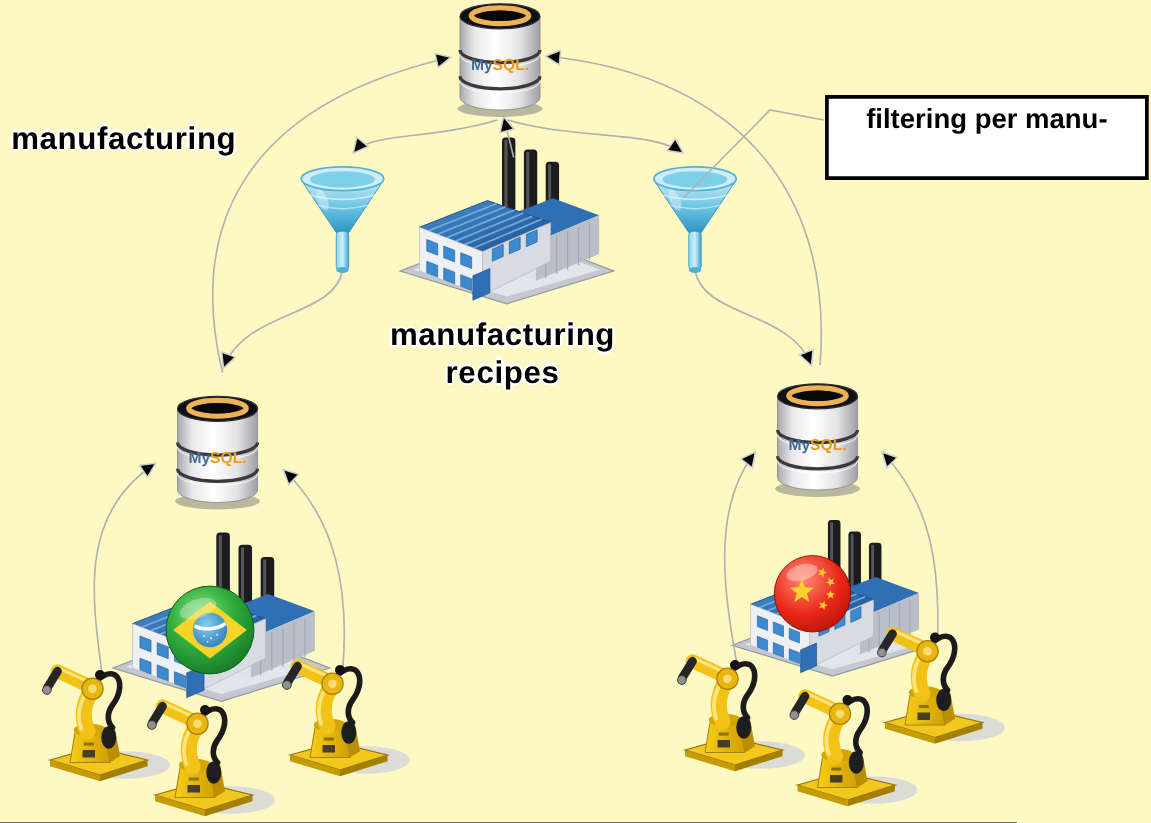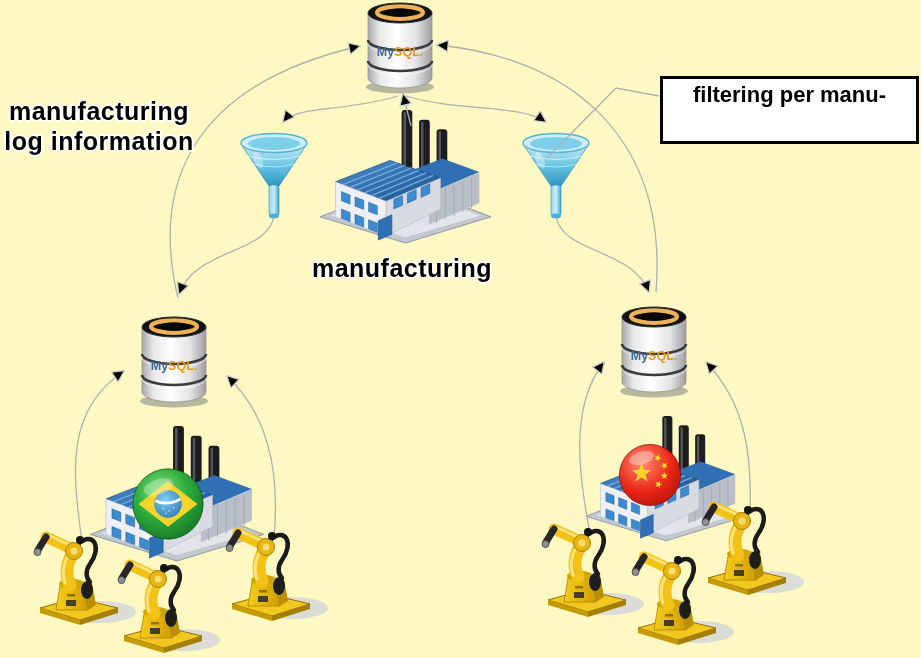--- a/index.html
+++ b/index.html
@@ -221,24 +221,24 @@
   <use href="#sym-robot" x="24" y="524" width="120" height="108"></use>
   <use href="#sym-robot" x="108" y="552" width="120" height="108"></use>
   <use href="#sym-robot" x="216" y="520" width="120" height="108"></use>
   <use href="#sym-robot" x="532" y="516" width="120" height="108"></use>
   <use href="#sym-robot" x="622" y="544" width="120" height="108"></use>
   <use href="#sym-robot" x="692" y="494" width="120" height="108"></use>
 </svg>
 
 <div class="outline-label lbl-log">
   <span>manufacturing</span>
-  <span>log information</span>
 </div>
 
 <div class="outline-label lbl-recipes">
   <span>manufacturing</span>
+  <span>recipes</span>
 </div>
 
 <div class="note">
   <span>filtering per manu-</span>
 </div>
 
 </div>
 
 </body></html>

